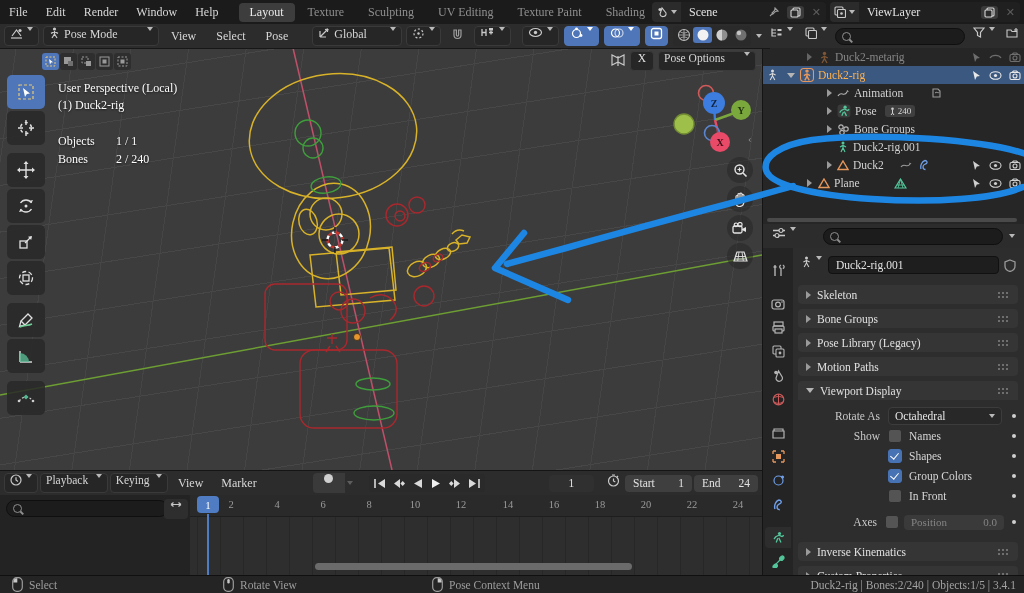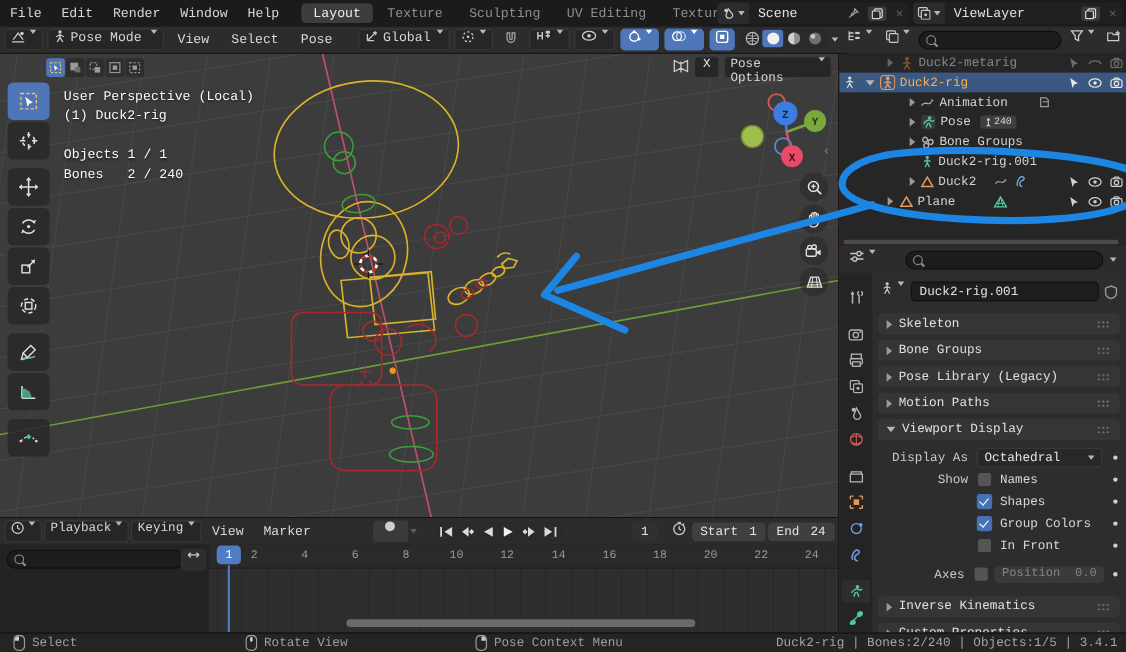--- a/index.html
+++ b/index.html
@@ -1,17 +1,17 @@
 <!DOCTYPE html>
 <html><head>
 <meta charset="utf-8">
 <style>
   html,body{margin:0;padding:0;background:#000;}
   #app{position:relative;width:1024px;height:593px;background:#1d1d1d;overflow:hidden;
-       font-family:Liberation Mono, monospace;font-size:11px;color:#d6d6d6;}
+       font-family:Liberation Serif, serif;font-size:11px;color:#d6d6d6;}
   .abs{position:absolute}
 
   
   .topbar{position:absolute;left:0;top:0;width:1024px;height:24px;background:#1b1b1b;display:flex;align-items:center;z-index:5}
   .menu{padding:0 9px;font-size:12px;color:#d8d8d8;cursor:default}
   .tabs{display:flex;margin-left:10px;width:448px;overflow:hidden;white-space:nowrap}
   .tab{padding:2px 11px;margin:0 1px;color:#8f8f8f;font-size:12px;border-radius:4px}
   .tab.active{background:#3d3d3d;color:#ececec}
   .idblock{position:absolute;top:2px;height:20px;display:flex;align-items:center;background:#202020;border-radius:4px;overflow:hidden}
   .idblock .seg{height:100%;display:flex;align-items:center;padding:0 4px;background:#2b2b2b}
@@ -944,21 +944,21 @@
             <span class="grip"></span>
           </div>
 
         <div class="panel" style="margin-bottom:0;border-radius:4px 4px 0 0">
           <span class="tri-d"></span>
           <span class="pt">Viewport Display</span>
           <span class="grip"></span>
         </div>
         <div class="pbody">
           <div class="prow">
-            <span class="plab">Display As</span>
+            <span class="plab">Rotate As</span>
             <div class="dd">
               <span>Octahedral</span>
               <span class="carett"></span>
             </div>
             <span class="adot"></span>
           </div>
           <div class="prow">
             <span class="plab">Show</span>
             <span class="chk" data-checked="false"></span>
             <span class="chlab">Names</span>

